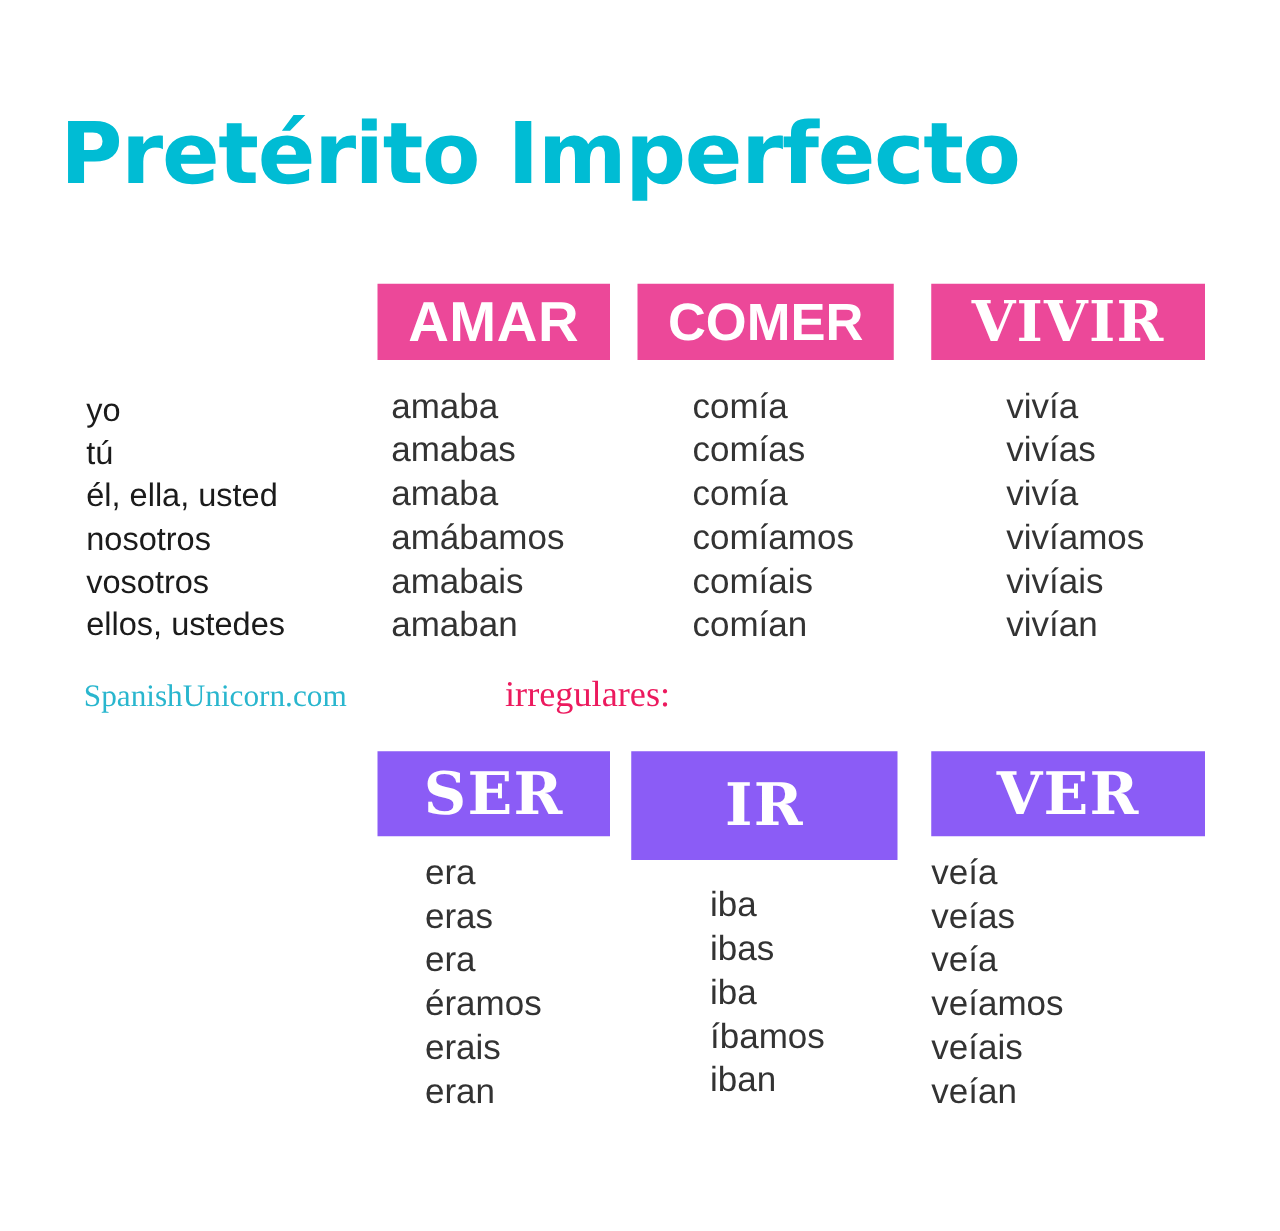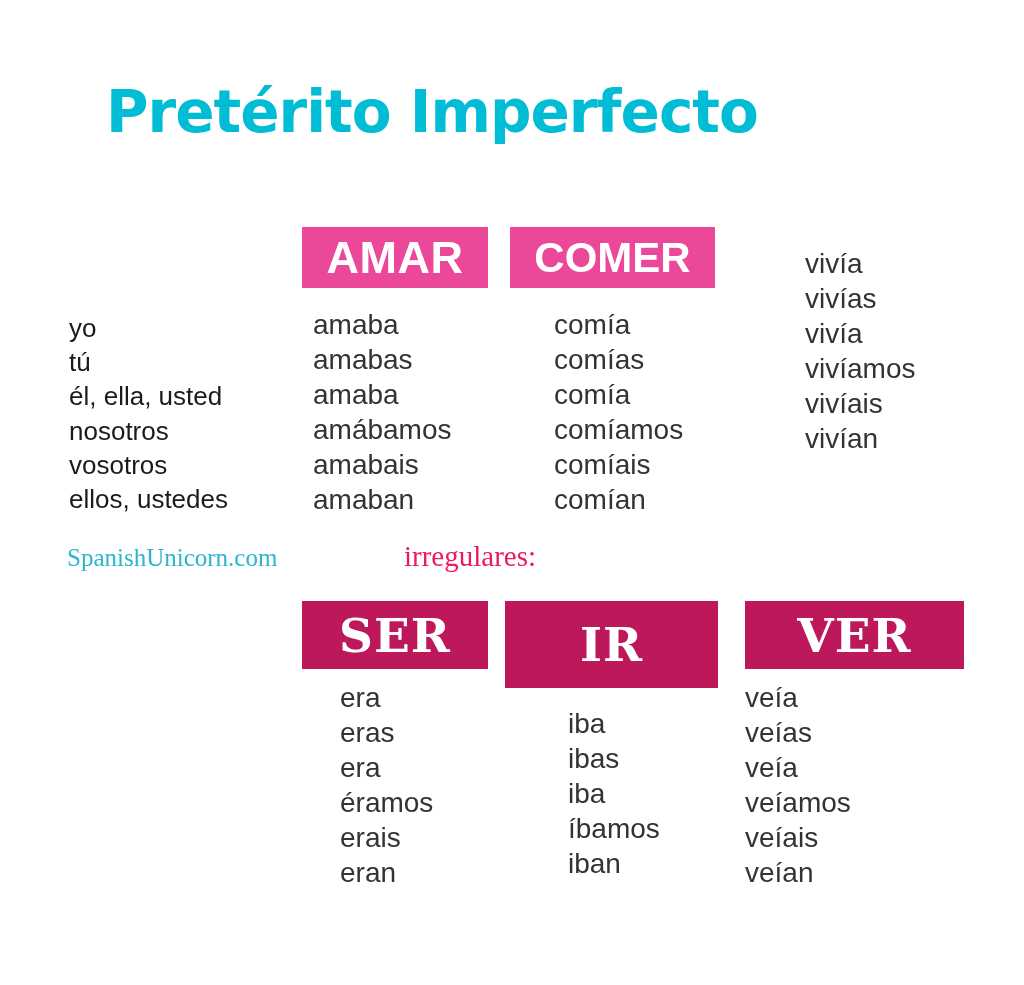--- a/index.html
+++ b/index.html
@@ -19,21 +19,21 @@
 
   
   #page-title {
     position: absolute;
     left: 0;
     top: 44px;
     width: 864px;
     text-align: center;
     font-family: "DejaVu Sans", sans-serif;
     font-weight: bold;
-    font-size: 58px;
+    font-size: 68px;
     line-height: 1.0;
     letter-spacing: -1px;
     color: #00BCD4;
     white-space: nowrap;
   }
 
   
   #pronoun-column {
     position: absolute;
     left: 69px;
@@ -57,21 +57,21 @@
     color: #ffffff;
     font-weight: bold;
     text-align: center;
     white-space: nowrap;
     overflow: hidden;
     display: flex;
     align-items: center;
     justify-content: center;
   }
   .verb-header.cyan { background: #ec4899; }
-  .verb-header.pink { background: #be185d; }
+  .verb-header.pink { background: #8b5cf6; }
 
   .conj-list {
     margin: 0;
     padding: 0;
     list-style: none;
   }
   .conj-cell {
     font-size: 28px;
     line-height: 35px;
     color: #333333;
@@ -164,20 +164,21 @@
     <li class="conj-cell">comía</li>
     <li class="conj-cell">comías</li>
     <li class="conj-cell">comía</li>
     <li class="conj-cell">comíamos</li>
     <li class="conj-cell">comíais</li>
     <li class="conj-cell">comían</li>
   </ul>
 </div>
 
 <div class="verb-column" id="column-vivir">
+  <div class="verb-header cyan">VIVIR</div>
   <ul class="conj-list">
     <li class="conj-cell">vivía</li>
     <li class="conj-cell">vivías</li>
     <li class="conj-cell">vivía</li>
     <li class="conj-cell">vivíamos</li>
     <li class="conj-cell">vivíais</li>
     <li class="conj-cell">vivían</li>
   </ul>
 </div>
 

